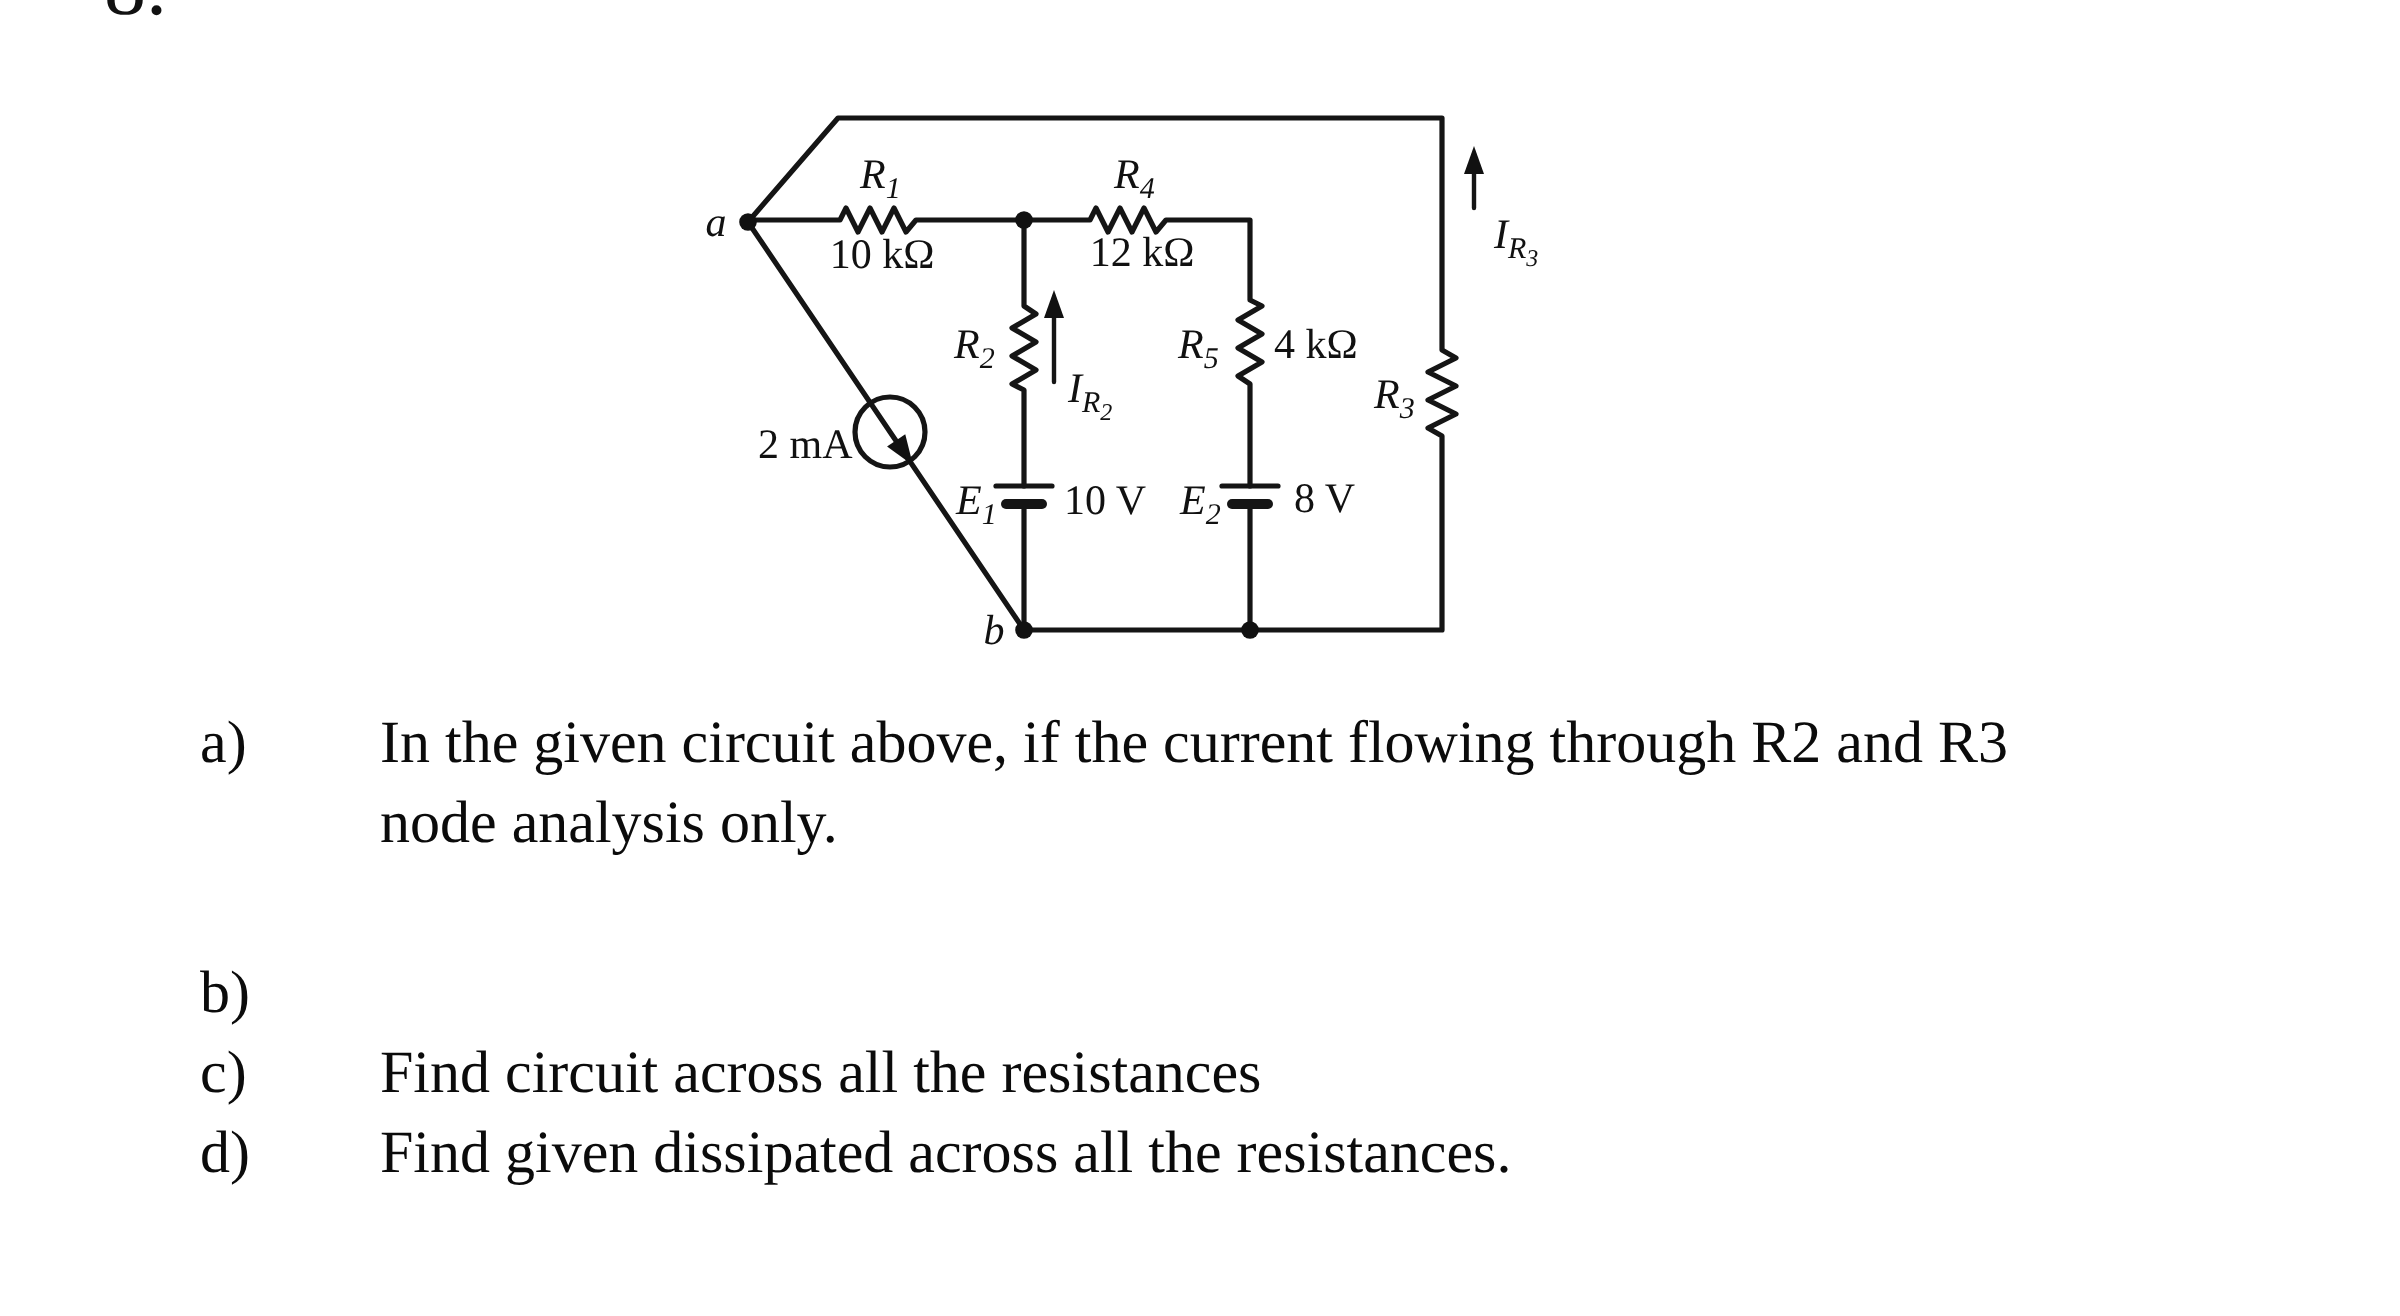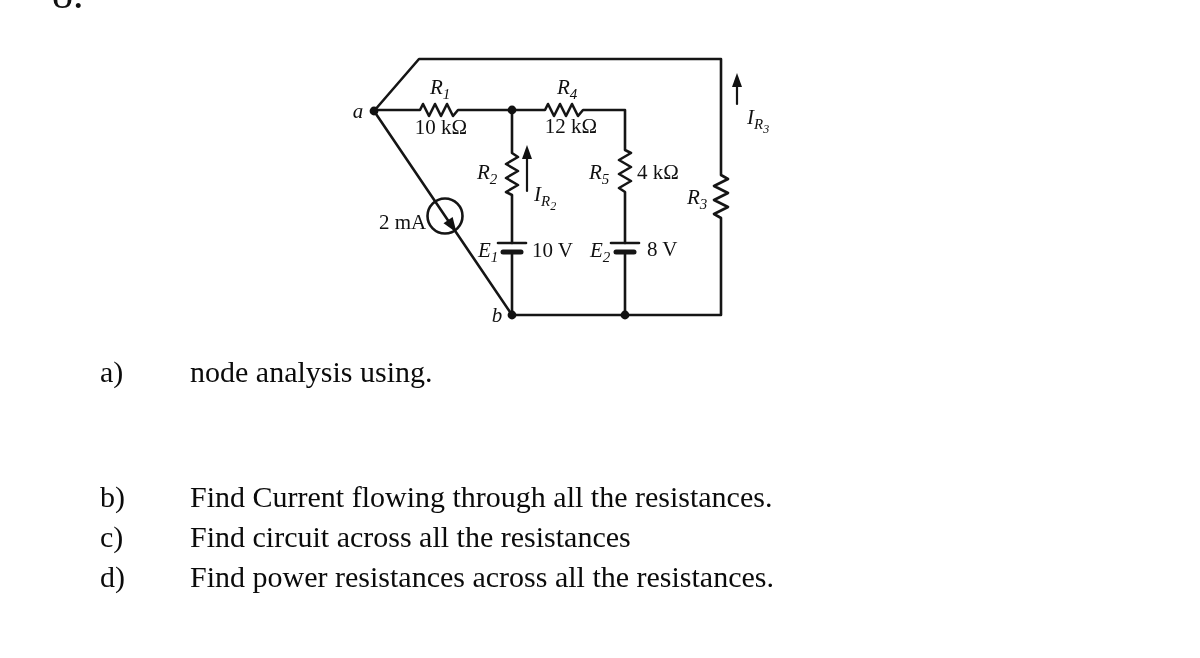--- a/index.html
+++ b/index.html
@@ -103,38 +103,36 @@
 
     <text class="ctext sym" x="590" y="257"><tspan>E</tspan><tspan class="sub" dy="5">2</tspan></text>
     <text class="ctext val" x="647" y="256">8 V</text>
 
     <text class="ctext val" x="379" y="229">2 mA</text>
   </svg>
 
   <div class="q-row" style="top:352px">
     <span class="q-label">a)</span>
     <div class="q-text">
-      <div class="q-line">node analysis using.</div>
+      <div class="q-line">In the given circuit above, if the current flowing through R2 and R3</div>
+      <div class="q-line">node analysis only.</div>
     </div>
   </div>
 
   <div class="q-row" style="top:477px">
     <span class="q-label">b)</span>
-    <div class="q-text">
-      <div class="q-line">Find Current flowing through all the resistances.</div>
-    </div>
   </div>
 
   <div class="q-row" style="top:517px">
     <span class="q-label">c)</span>
     <div class="q-text">
       <div class="q-line">Find circuit across all the resistances</div>
     </div>
   </div>
 
   <div class="q-row" style="top:557px">
     <span class="q-label">d)</span>
     <div class="q-text">
-      <div class="q-line">Find power resistances across all the resistances.</div>
+      <div class="q-line">Find given dissipated across all the resistances.</div>
     </div>
   </div>
 
 </div>
 
 </body></html>

